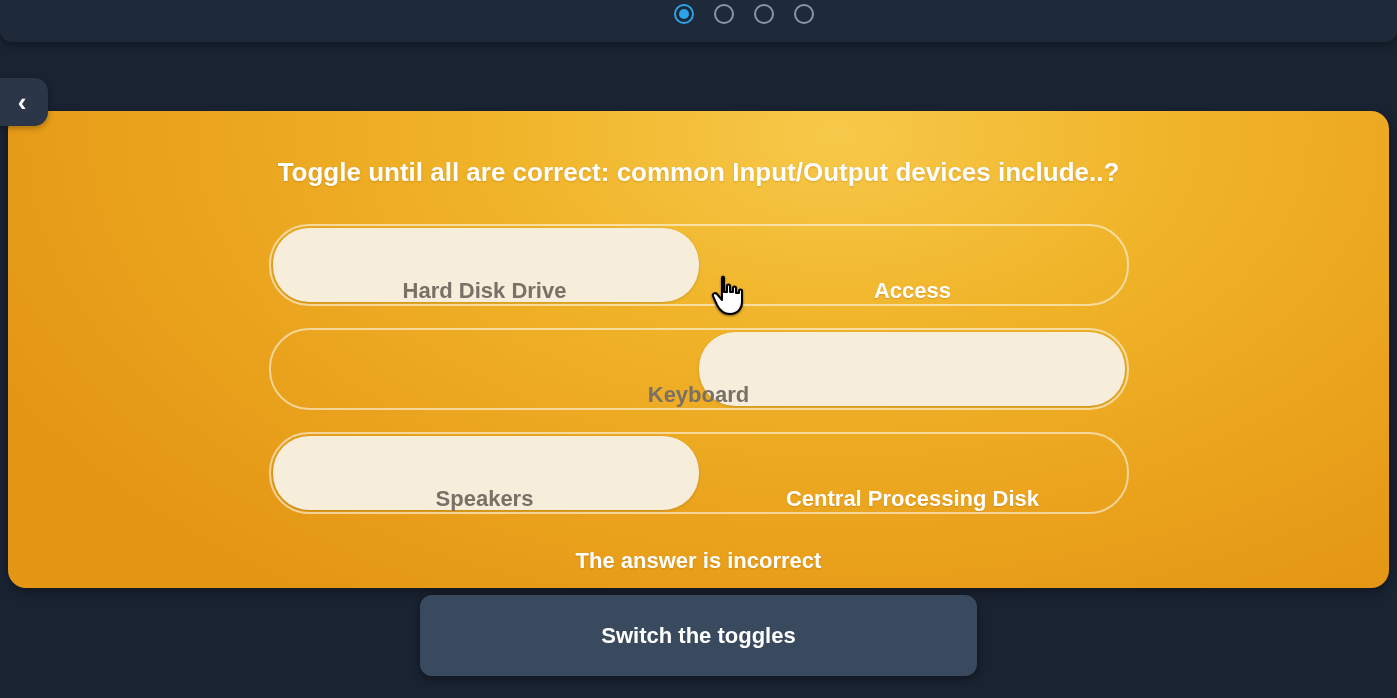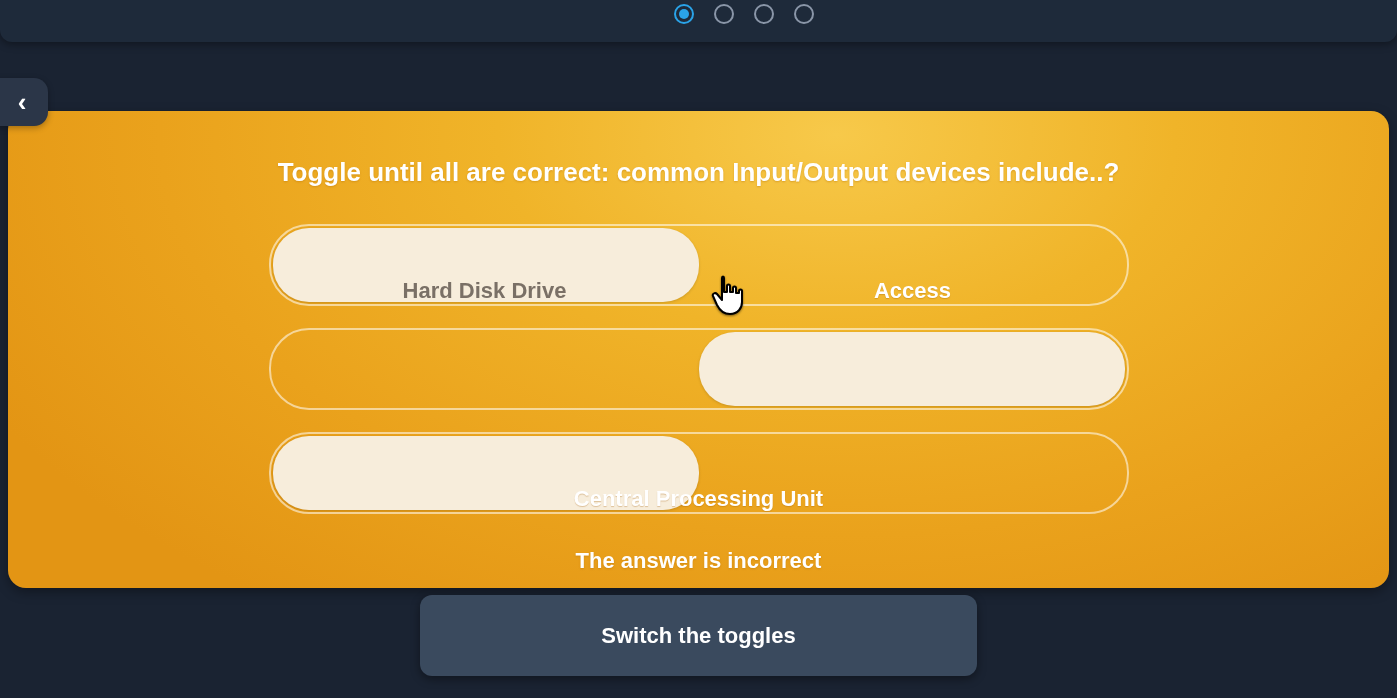--- a/index.html
+++ b/index.html
@@ -186,25 +186,27 @@
   <div class="toggle-group">
 
     <div class="toggle left">
       <div class="thumb"></div>
       <div class="opt selected">Hard Disk Drive</div>
       <div class="opt unselected">Access</div>
     </div>
 
     <div class="toggle right">
       <div class="thumb"></div>
+      <div class="opt selected">Keyboard</div>
     </div>
 
     <div class="toggle left">
       <div class="thumb"></div>
-      <div class="opt unselected">Central Processing Unit</div>
+      <div class="opt selected">Speakers</div>
+      <div class="opt unselected">Central Processing Disk</div>
     </div>
 
   </div>
 
   <div class="feedback">The answer is incorrect</div>
 </div>
 
 <div class="hint-bar">
   <span>Switch the toggles</span>
 </div>

